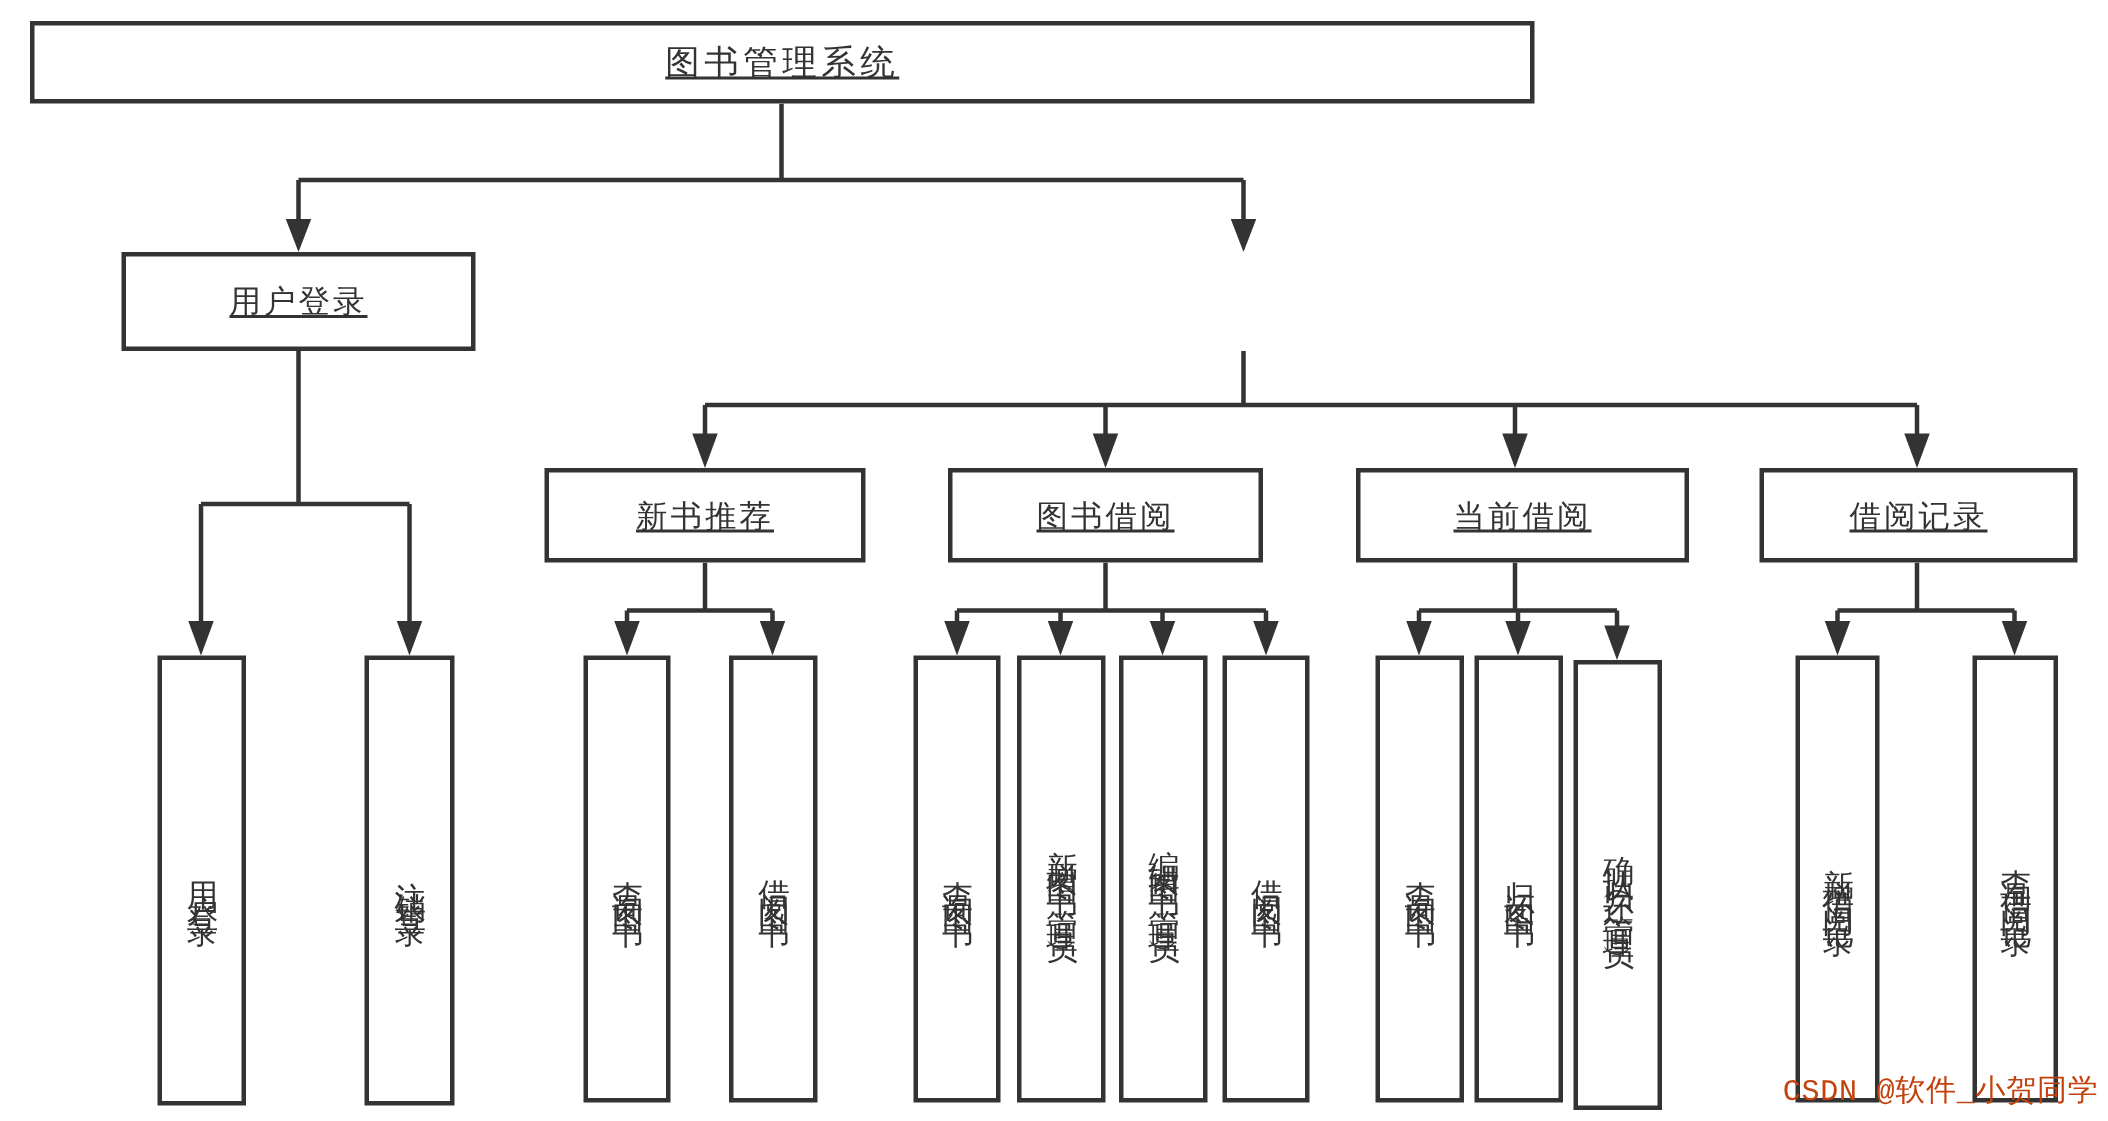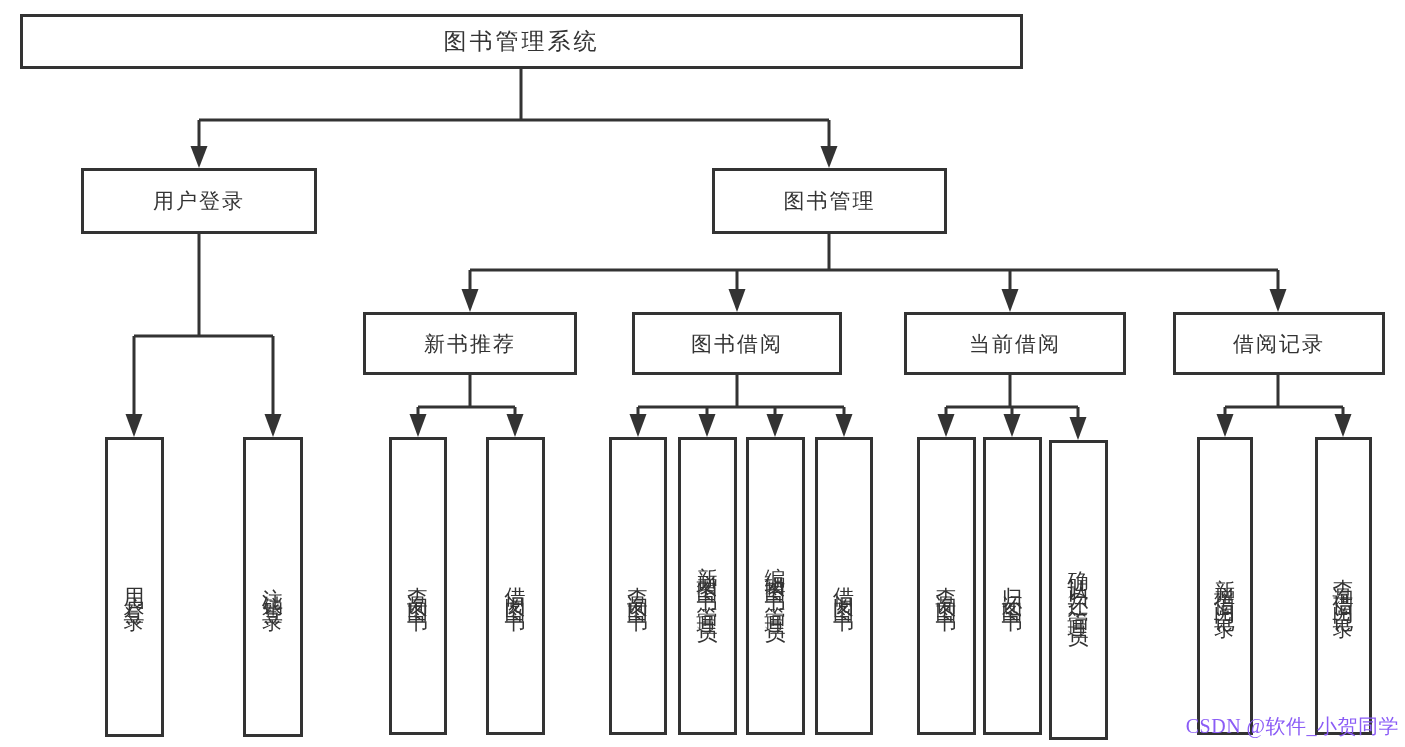--- a/index.html
+++ b/index.html
@@ -16,37 +16,37 @@
     position:absolute;
     box-sizing:border-box;
     border:3px solid #333333;
     background:#ffffff;
     display:flex;
     align-items:center;
     justify-content:center;
     text-align:center;
     color:#333333;
   }
-  .node.h{font-size:21px;letter-spacing:2px;}
+  .node.h{font-size:21px;letter-spacing:2px;text-decoration:underline;}
   .node.root{font-size:23px;letter-spacing:3px;}
   .node.v{
     writing-mode:vertical-rl;
     text-orientation:mixed;
     font-size:21px;
     letter-spacing:8px;
     line-height:1;
   }
   .watermark{
     position:absolute;
     right:6px;
     bottom:7px;
     font-size:20px;
     letter-spacing:0.5px;
-    color:#8b5cf6;
-    font-family:Liberation Serif, serif;
+    color:#c2410c;
+    font-family:Liberation Mono, monospace;
     white-space:nowrap;
   }
 </style>
 </head>
 <body>
 
 <div class="canvas">
 
   <svg class="connectors" viewBox="0 0 1405 747" xmlns="http://www.w3.org/2000/svg">
     <g stroke="#333333" stroke-width="3" fill="none">
@@ -84,21 +84,20 @@
       <polygon points="1003.5,414 1020.5,414 1012,437"></polygon>
       <polygon points="1069.5,417 1086.5,417 1078,440"></polygon>
       <polygon points="1216.5,414 1233.5,414 1225,437"></polygon>
       <polygon points="1334.5,414 1351.5,414 1343,437"></polygon>
     </g>
   </svg>
 
   <div class="node h root" style="left:20px;top:14px;width:1003px;height:55px">图书管理系统</div>
 
   <div class="node h" style="left:81px;top:168px;width:236px;height:66px">用户登录</div>
-  <div class="node h" style="left:712px;top:168px;width:235px;height:66px">图书管理</div>
 
   <div class="node v" style="left:105px;top:437px;width:59px;height:300px">用户登录</div>
   <div class="node v" style="left:243px;top:437px;width:60px;height:300px">注销登录</div>
 
   <div class="node h" style="left:363px;top:312px;width:214px;height:63px">新书推荐</div>
   <div class="node h" style="left:632px;top:312px;width:210px;height:63px">图书借阅</div>
   <div class="node h" style="left:904px;top:312px;width:222px;height:63px">当前借阅</div>
   <div class="node h" style="left:1173px;top:312px;width:212px;height:63px">借阅记录</div>
 
   <div class="node v" style="left:389px;top:437px;width:58px;height:298px">查询图书</div>

